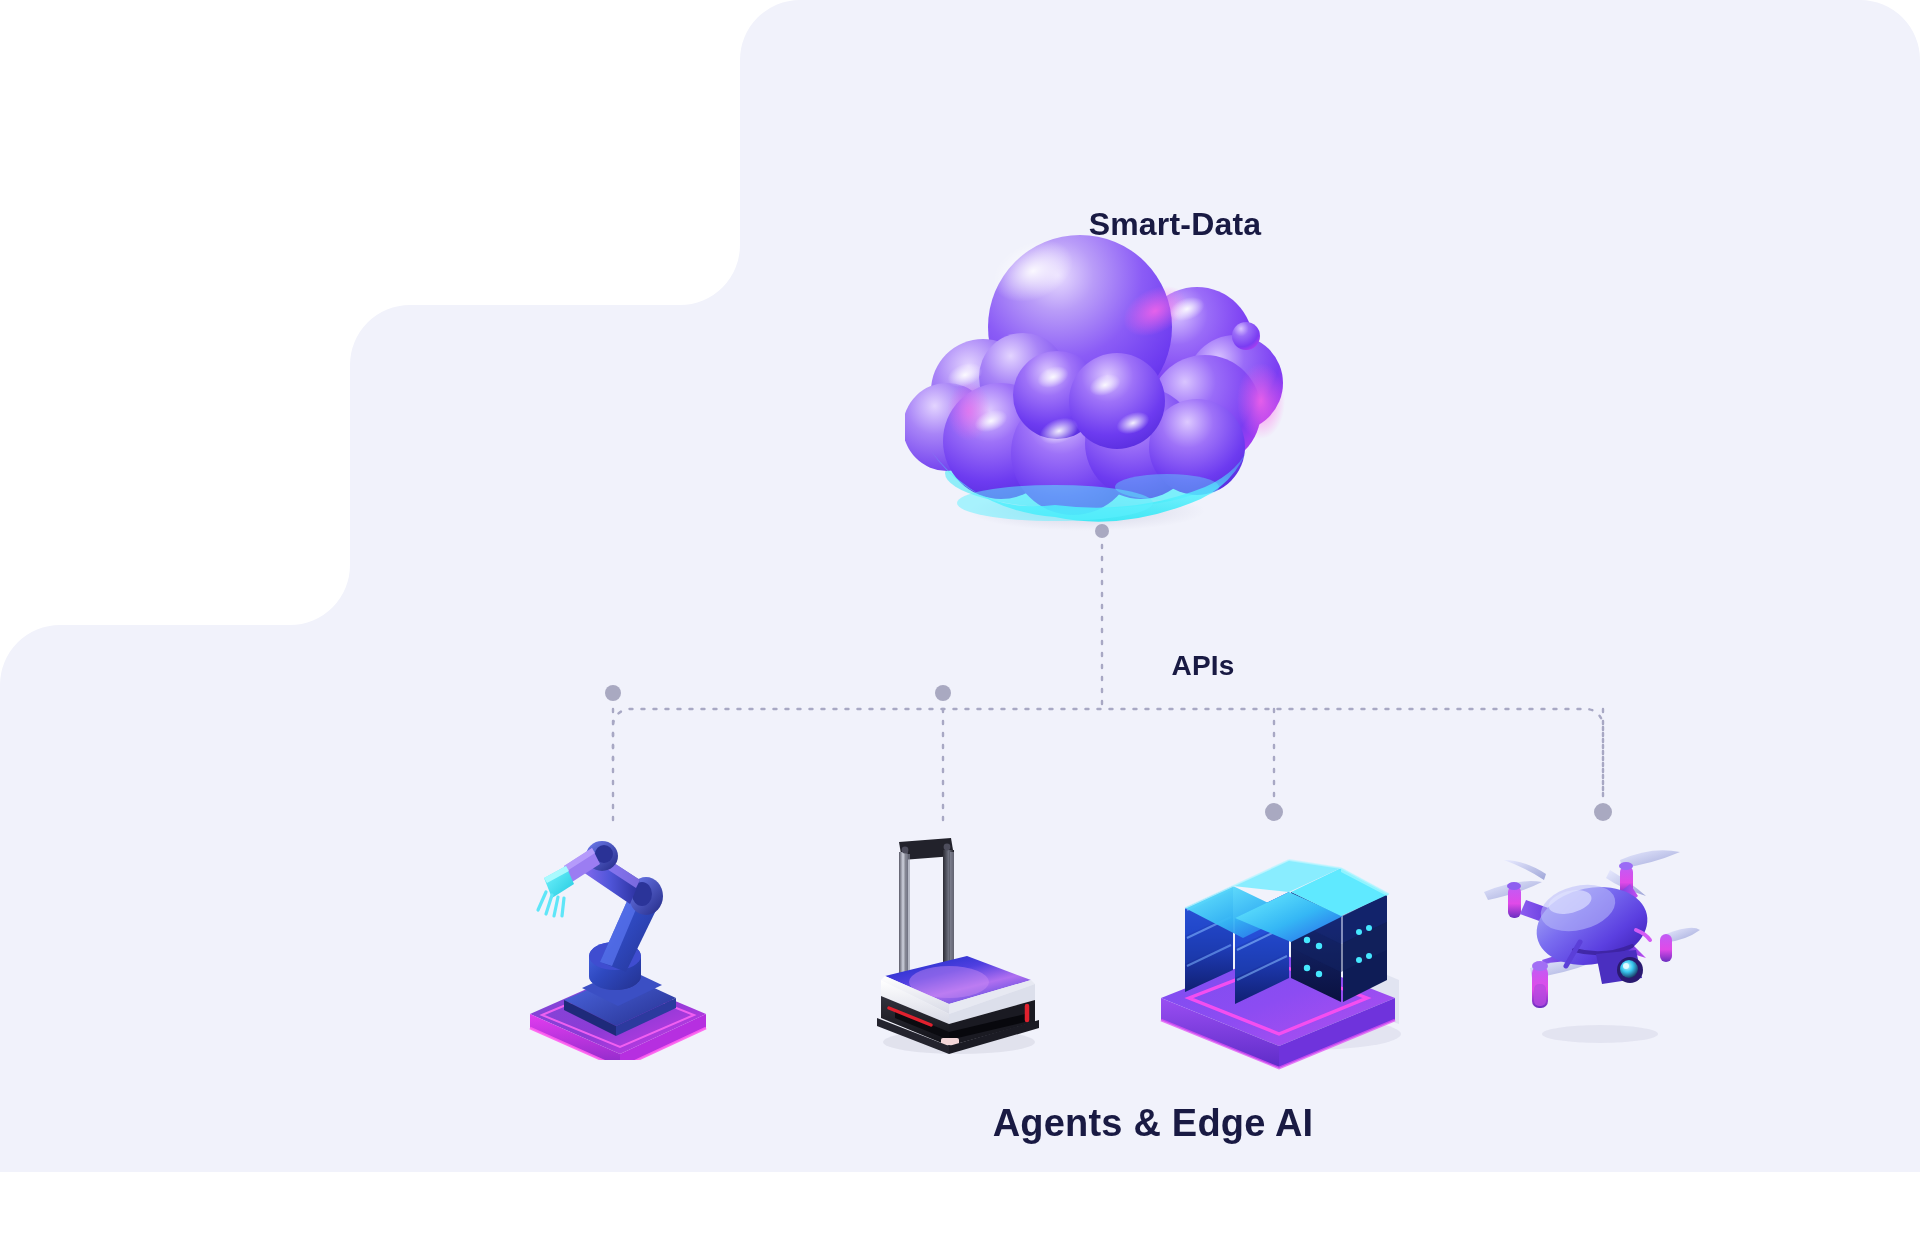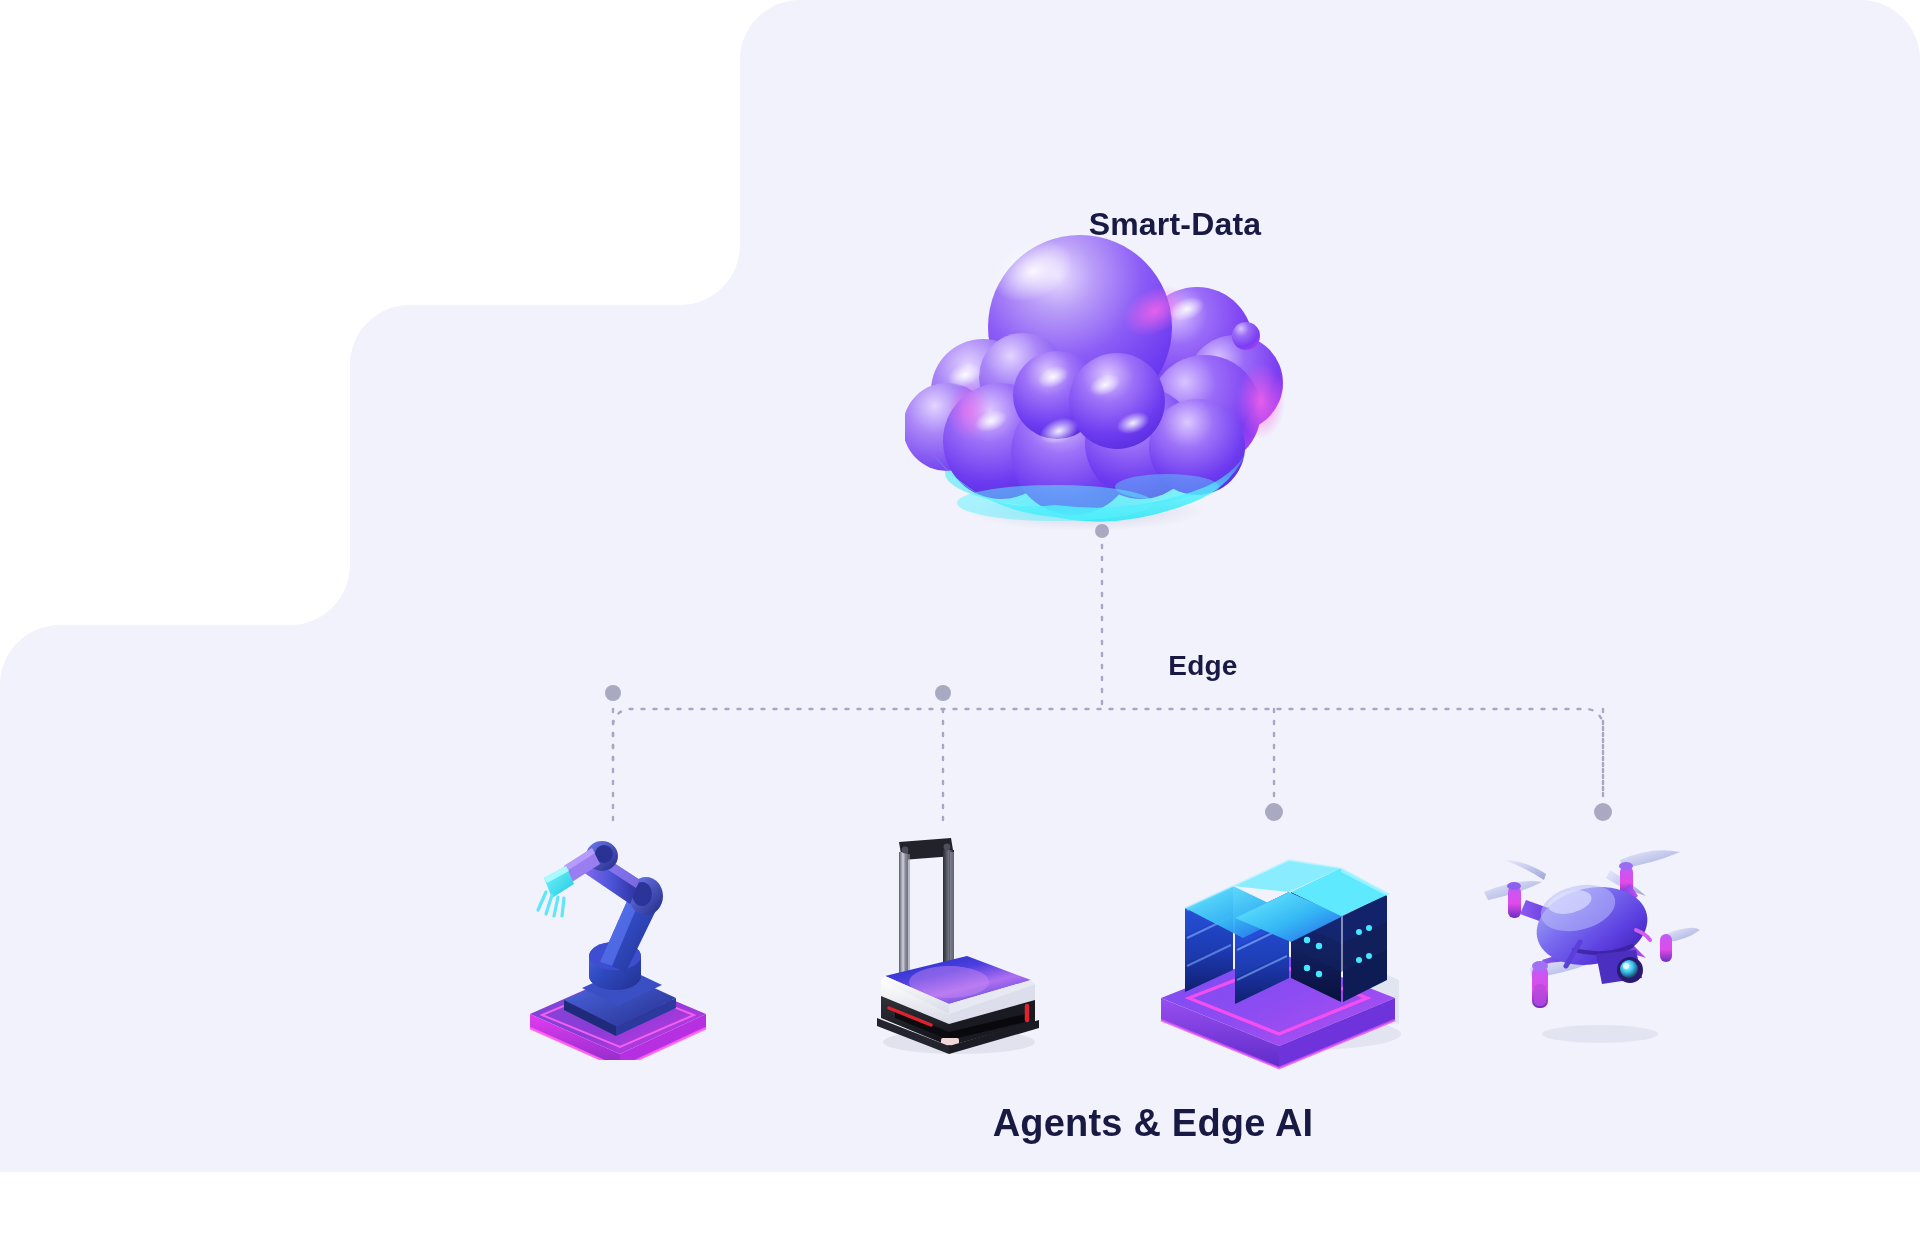--- a/index.html
+++ b/index.html
@@ -532,17 +532,17 @@
     <path d="M 126 116 L 166 112 L 172 140 L 132 146 Z" fill="#4a2fc0"></path>
     <circle cx="160" cy="132" r="13" fill="#2a1a70"></circle>
     <circle cx="159" cy="131" r="9" fill="url(#dr-lens)"></circle>
     <circle cx="156" cy="128" r="3" fill="#eafdff" opacity=".9"></circle>
 
     <path d="M 110 104 L 96 128" stroke="#5b3fd8" stroke-width="5" stroke-linecap="round"></path>
   </svg>
 
   <div class="label" id="label-smart-data">Smart-Data</div>
 
-  <div class="label" id="label-apis">Edge</div>
+  <div class="label" id="label-apis">APIs</div>
 
   <div class="label" id="label-agents">Agents &amp; Edge AI</div>
 
 </div>
 
 </body></html>

